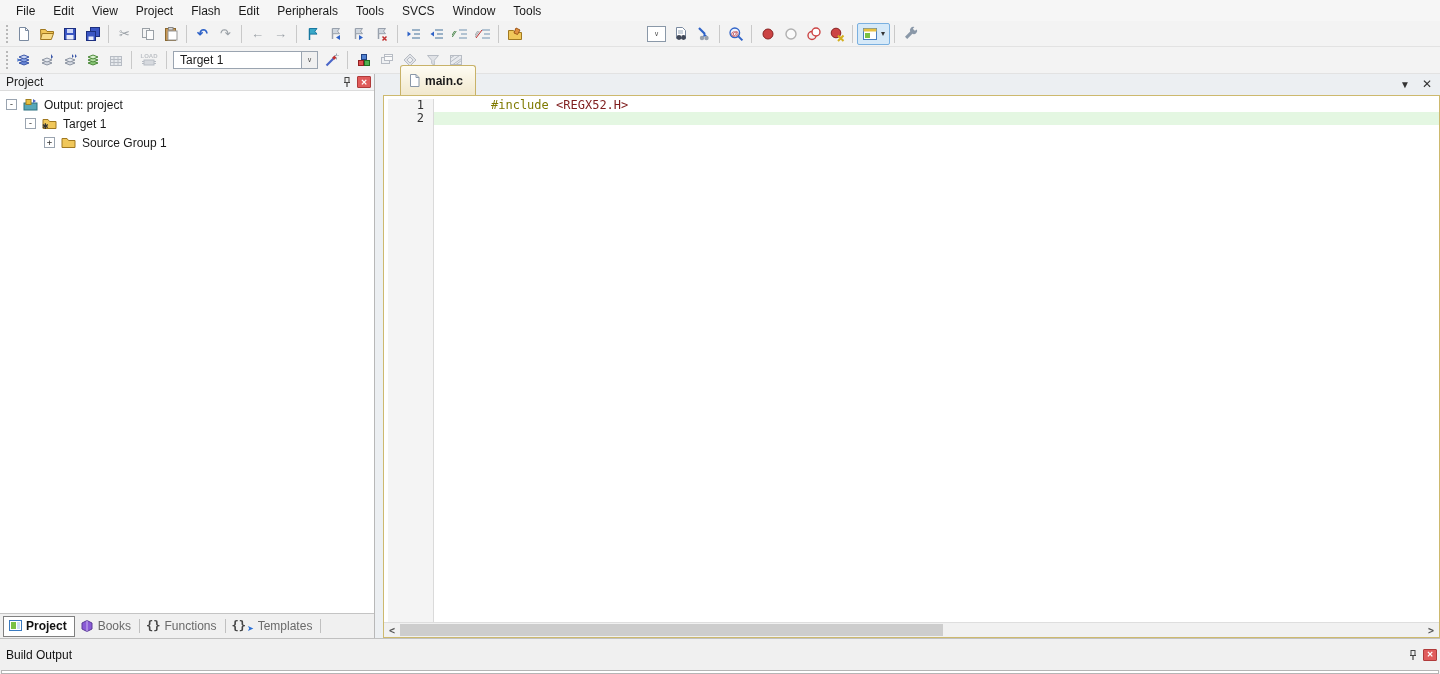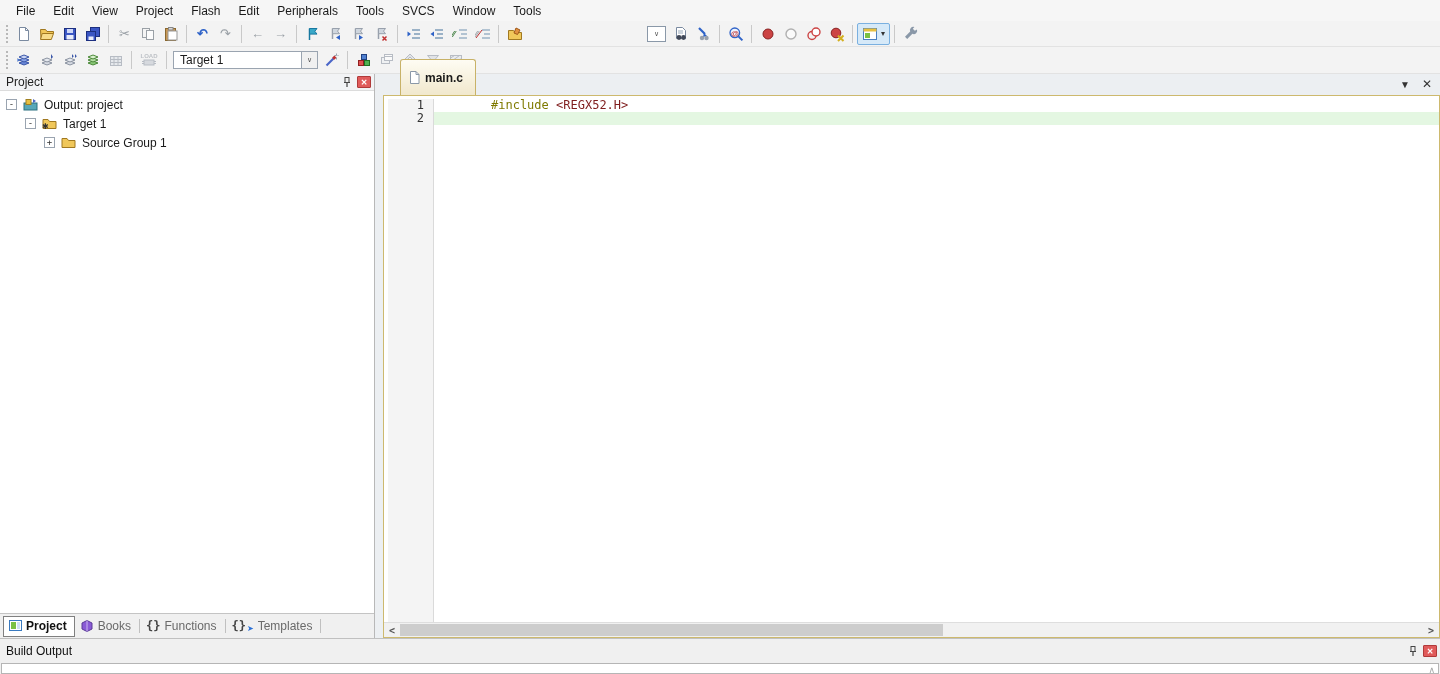--- a/index.html
+++ b/index.html
@@ -65,21 +65,21 @@
   .pp-tabs { height:25px; flex:none; background:#f0f0f0; border-top:1px solid #c4c4c4; display:flex; align-items:center; padding-left:3px; }
   .pp-tab { display:flex; align-items:center; gap:4px; padding:2px 7px 3px 5px; color:#6a6a6a; font-size:12px; height:21px; }
   .pp-tab.active { background:#fff; border:1px solid #808080; color:#111; font-weight:bold; }
   .pp-tab-sep { width:1px; height:14px; background:#c0c0c0; margin:0 1px; }
   .brace { font-weight:bold; color:#444; font-size:12px; font-family:"DejaVu Sans Mono", monospace; }
   .tmpl-arrow { color:#2a6fd6; font-size:8px; margin-left:-3px; margin-top:6px; }
 
   
   .editor-area { flex:1; min-width:0; display:flex; flex-direction:column; background:#eceff2; padding-left:8px; }
   .tabbar { height:21px; flex:none; display:flex; align-items:flex-end; padding-left:17px; position:relative; }
-  .doc-tab { height:36px; display:flex; align-items:center; gap:5px; padding:0 12px 0 8px;
+  .doc-tab { height:30px; display:flex; align-items:center; gap:5px; padding:0 12px 0 8px;
     background:linear-gradient(#fefcf3,#f1e8cd); border:1px solid #c8b268; border-bottom:none;
     border-radius:3px 3px 0 0; font-weight:bold; font-size:12px; }
   .tab-controls { position:absolute; right:8px; top:3px; display:flex; gap:12px; align-items:center; }
   .tab-ctl { font-size:10px; color:#333; }
 
   .editor-frame { flex:1; min-height:0; display:flex; flex-direction:column; border:1px solid #cdb96e; background:#fff; }
   .code-area { flex:1; min-height:0; display:flex; flex-direction:column; font-family:"DejaVu Sans Mono", monospace; font-size:12px; background:#fff; position:relative; padding-top:3px; }
   .bp-margin { position:absolute; left:0; top:0; bottom:0; width:4px; background:#fff; }
   .code-line { display:flex; height:13px; line-height:13px; }
   .ln-cell { width:50px; flex:none; background:#f4f4f4; border-right:1px solid #dadada; text-align:right; padding-right:9px; color:#333; }
@@ -91,21 +91,21 @@
   .tok-header { color:#7f1d1d; }
 
   .hscroll { height:15px; flex:none; background:#f1f1f1; border-top:1px solid #dedede; display:flex; align-items:center; }
   .hs-btn { width:16px; height:14px; display:flex; align-items:center; justify-content:center; color:#555;
     font-family:"DejaVu Sans Mono", monospace; font-size:10px; font-weight:bold; }
   .hs-thumb { width:543px; height:12px; background:#cdcdcd; }
   .hs-track { flex:1; }
 
   
   .build-output { height:36px; flex:none; display:flex; flex-direction:column; background:#f0f0f0; border-top:1px solid #c0c0c0; }
-  .bo-header { height:24px; flex:none; display:flex; align-items:center; padding:0 3px 0 6px;justify-content:flex-end; }
+  .bo-header { height:31px; flex:none; display:flex; align-items:center; padding:0 3px 0 6px;justify-content:flex-end; }
   .bo-title { flex:1; font-size:12px; color:#111; }
   .bo-content { flex:1; margin:0 1px; background:#fff; border:1px solid #b5b5b5; position:relative; }
   .bo-up { position:absolute; right:3px; top:1px; color:#a8a8a8; font-size:9px; }
 
   svg text { font-family:"Liberation Sans", sans-serif; }
 </style>
 </head>
 <body>
 
 <div class="app">

